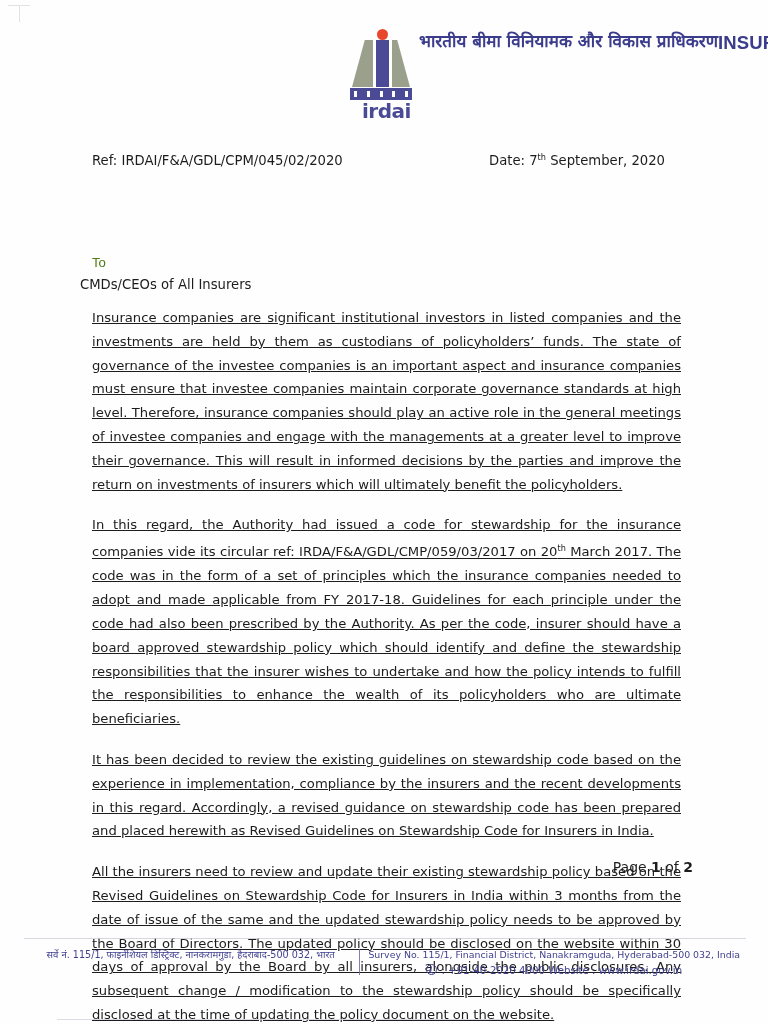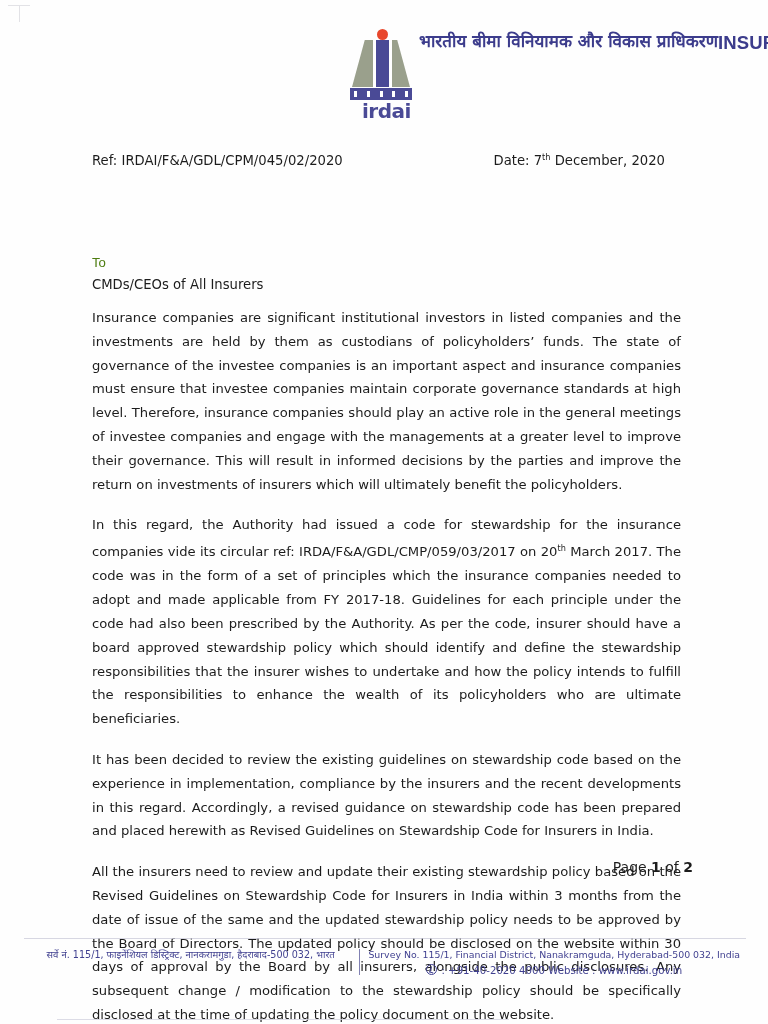--- a/index.html
+++ b/index.html
@@ -200,21 +200,21 @@
     position: absolute;
     left: 92px;
     top: 247px;
     font-family: Liberation Sans, sans-serif;
     font-size: 13.2px;
     color: #4d7c0f;
     margin-top: 8px;
   }
   .addr-who {
     position: absolute;
-    left: 92px;
+    left: 80px;
     top: 277px;
     font-family: "DejaVu Sans", sans-serif;
     font-size: 13.2px;
     color: #1c1c1c;
     text-align: center;
   }
 
   
   .body-block {
     position: absolute;
@@ -223,20 +223,21 @@
     width: 601px;
   }
   .body-block p {
     margin: 0 12px 17px 0;
     font-family: "DejaVu Sans", sans-serif;
     font-size: 13.15px;
     line-height: 23.8px;
     text-align: justify;
     text-justify: inter-word;
     color: #1c1c1c;
+    text-decoration: underline;
   }
   .body-block p:last-child { margin-bottom: 0; }
 
   
   .page-number {
     position: absolute;
     left: 92px;
     top: 859px;
     width: 601px;
     text-align: right;
@@ -355,21 +356,21 @@
     <div class="logo-text">
       <div class="logo-hindi">भारतीय बीमा विनियामक और विकास प्राधिकरण</div>
       <div class="logo-en1">INSURANCE REGULATORY AND</div>
       <div class="logo-en2">DEVELOPMENT AUTHORITY OF INDIA</div>
     </div>
 
   </div>
 
   <div class="ref-row">
     <div class="ref-no">Ref: IRDAI/F&amp;A/GDL/CPM/045/02/2020</div>
-    <div class="ref-date"><span>Date: 7</span><sup>th</sup><span> December, 2020</span></div>
+    <div class="ref-date"><span>Date: 7</span><sup>th</sup><span> September, 2020</span></div>
   </div>
 
 
   <div class="addr-to">To</div>
   <div class="addr-who">CMDs/CEOs of All Insurers</div>
 
   <div class="body-block">
 
     <p>Insurance companies are significant institutional investors in listed companies and the investments are held by them as custodians of policyholders’ funds.  The state of governance of the investee companies is an important aspect and insurance companies must ensure that investee companies maintain corporate governance standards at high level.  Therefore, insurance companies should play an active role in the general meetings of investee companies and engage with the managements at a greater level to improve their governance.  This will result in informed decisions by the parties and improve the return on investments of insurers which will ultimately benefit the policyholders.</p>
 

